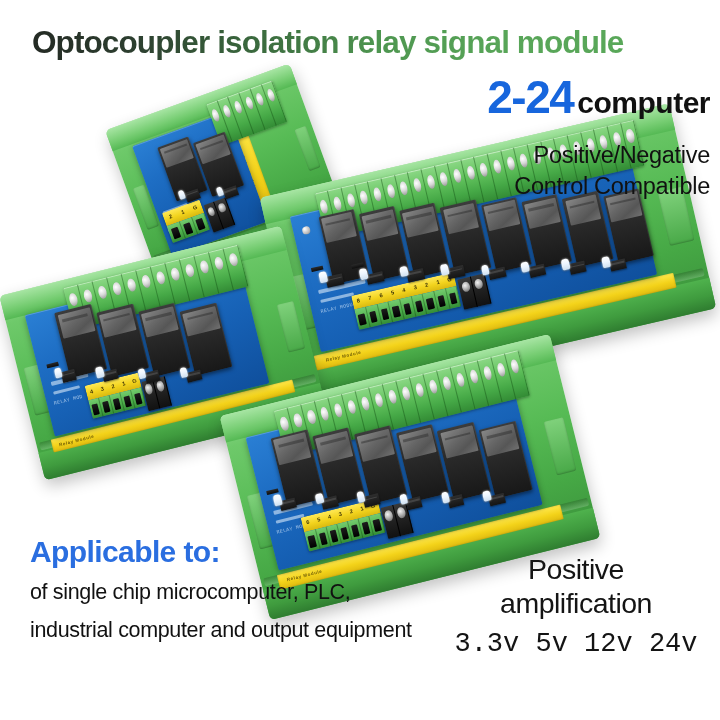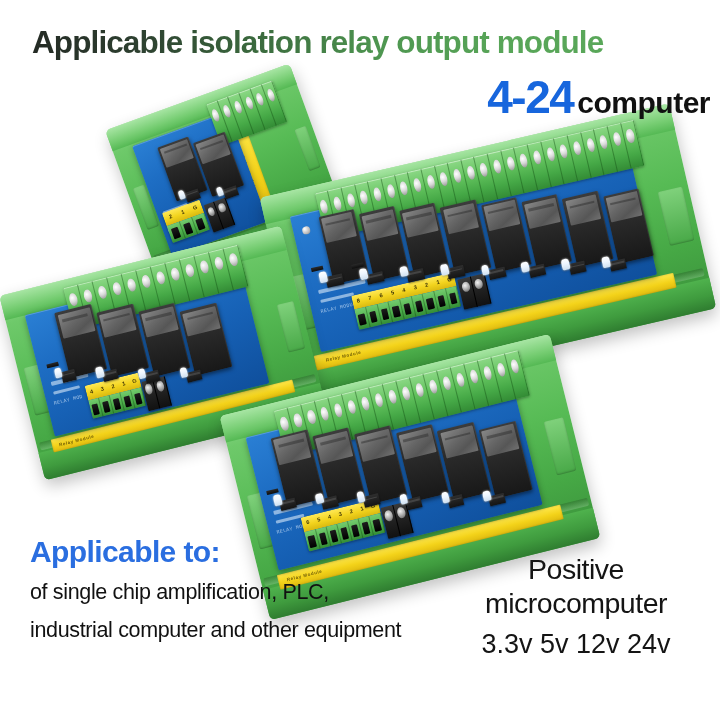--- a/index.html
+++ b/index.html
@@ -49,21 +49,21 @@
 
   .specs{
     position:absolute;left:440px;top:552px;width:272px;text-align:center;
   }
   .specs-line{
     font-size:28.5px;font-weight:400;color:#141414;letter-spacing:-0.5px;
     line-height:1.2;white-space:nowrap;
   }
   .specs-volt{
     font-size:27px;font-weight:400;color:#141414;letter-spacing:0px;
-    margin-top:9px;white-space:nowrap;
+    margin-top:9px;white-space:nowrap;font-family:Liberation Mono, monospace;
   }
 
   
   .board{position:absolute;transform-origin:50% 50%;}
   .board .inner{position:relative;width:100%;height:100%;}
 
   
   .rail{
     position:absolute;left:0;top:0;width:100%;height:100%;
     border-radius:5px;
@@ -566,32 +566,36 @@
       <div class="led" style="left:9.5%;top:43%;width:2.2%;height:5%;"></div>
       <div class="led" style="left:21.5%;top:47%;width:2.2%;height:5%;"></div>
       <div class="led" style="left:33.5%;top:51%;width:2.2%;height:5%;"></div>
       <div class="led" style="left:45.5%;top:57%;width:2.2%;height:5%;"></div>
       <div class="led" style="left:57.5%;top:61%;width:2.2%;height:5%;"></div>
       <div class="led" style="left:69.5%;top:65%;width:2.2%;height:5%;"></div>
       <div class="res" style="left:8%;top:40%;width:3.5%;height:2%;"></div>
     </div>
   </div>
 
-  <div class="headline">Applicable isolation relay output module</div>
+  <div class="headline">Optocoupler isolation relay signal module</div>
 
   <div class="channels-line">
-    <span class="channels-num">4-24</span><span class="channels-word">computer</span>
-  </div>
-
+    <span class="channels-num">2-24</span><span class="channels-word">computer</span>
+  </div>
+
+  <div class="compat">
+    <div>Positive/Negative</div>
+    <div>Control Compatible</div>
+  </div>
 
   <div class="applicable">
     <div class="applicable-title">Applicable to:</div>
-    <div class="applicable-line">of single chip amplification, PLC,</div>
-    <div class="applicable-line">industrial computer and other equipment</div>
+    <div class="applicable-line">of single chip microcomputer, PLC,</div>
+    <div class="applicable-line">industrial computer and output equipment</div>
   </div>
 
   <div class="specs">
     <div class="specs-line">Positive</div>
-    <div class="specs-line">microcomputer</div>
+    <div class="specs-line">amplification</div>
     <div class="specs-volt">3.3v  5v  12v  24v</div>
   </div>
 
 </div>
 
 </body></html>

